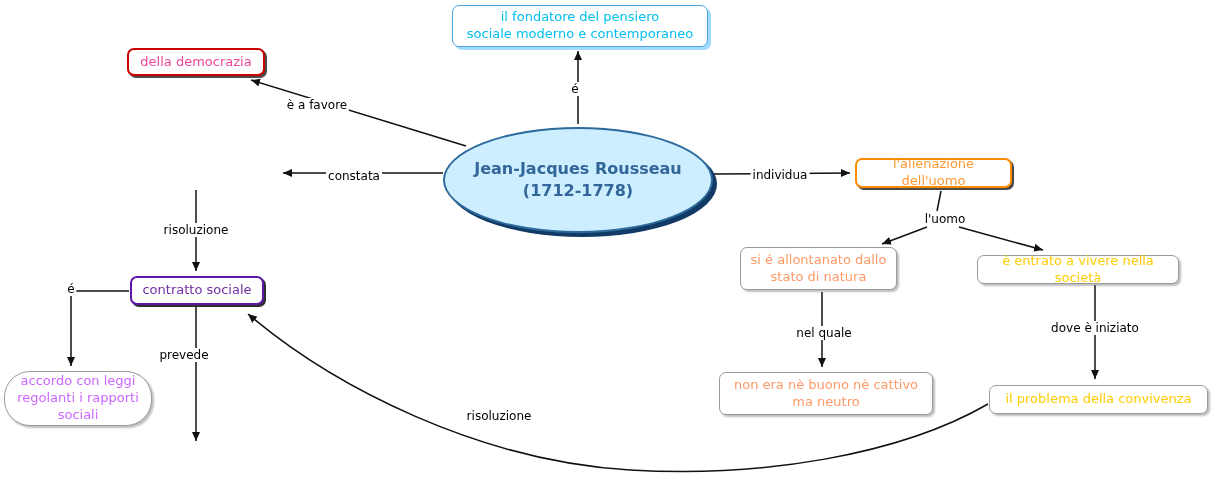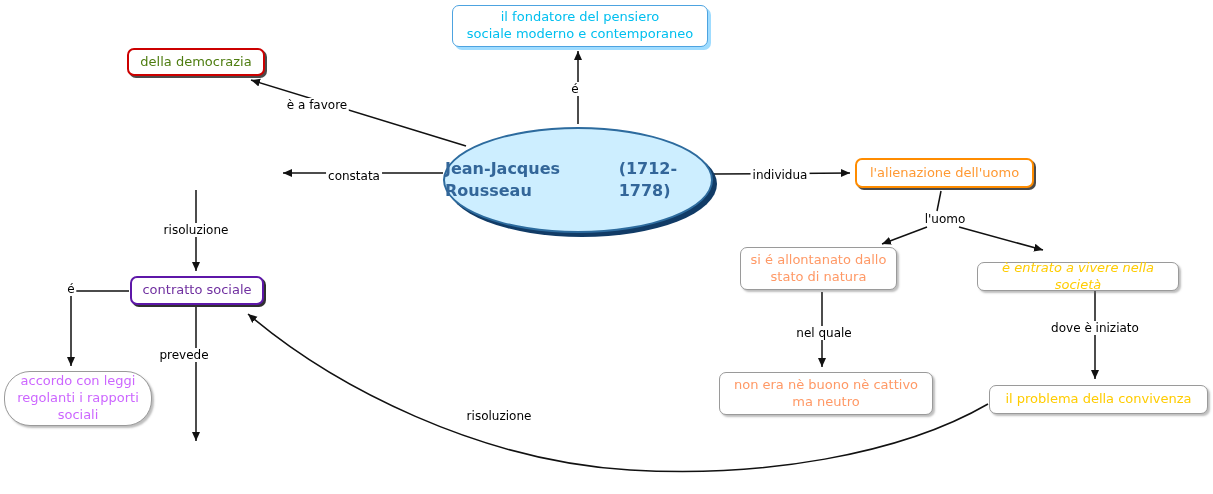--- a/index.html
+++ b/index.html
@@ -7,35 +7,35 @@
   .stage{position:relative;width:1213px;height:494px;background:#ffffff;overflow:hidden;}
   .wires{position:absolute;left:0;top:0;}
   .node{
     position:absolute;box-sizing:border-box;background:#ffffff;
     border:1px solid #9a9a9a;border-radius:7px;
     display:flex;align-items:center;justify-content:center;
     text-align:center;font-size:13px;line-height:1.3;white-space:pre-line;
     padding:4px 6px;box-shadow:2px 2px 2px rgba(110,110,110,.45);
   }
   .n-fondatore{border:1px solid #4da3e0;box-shadow:3px 3px 0 #9fdcff;color:#00bfef;}
-  .n-democrazia{border:2px solid #cc0000;box-shadow:2px 2px 0 #4a4a4a;color:#4d7c0f;text-align:center;}
+  .n-democrazia{border:2px solid #cc0000;box-shadow:2px 2px 0 #4a4a4a;color:#ec4899;text-align:center;}
   .n-infelicita{border:2px solid #2d6a2d;box-shadow:2px 2px 0 #4a4a4a;color:#2e9e2e;}
   .n-alienazione{border:2px solid #ff8c00;box-shadow:2px 2px 0 #4a4a4a;color:#ff9933;}
   .n-contratto{border:2px solid #5e17a8;box-shadow:2px 2px 0 #303030;color:#7030a0;}
   .n-accordo{color:#cc66ff;border-radius:26px;}
   .n-sottomisione{color:#ff66ff;}
   .n-allontanato{color:#ff9966;}
   .n-entrato{color:#ffcc00;}
   .n-nonera{color:#ff9966;}
   .n-problema{color:#ffcc00;}
   .ellipse{
     position:absolute;left:443px;top:127px;width:270px;height:106px;
     box-sizing:border-box;border-radius:50%;
     background:#cdeeff;border:2px solid #2d6b9e;box-shadow:4px 4px 0 #113b66;
-    display:flex;flex-direction:row;align-items:center;justify-content:center;
+    display:flex;flex-direction:column;align-items:center;justify-content:center;
     color:#336699;font-weight:bold;font-size:16px;line-height:1.35;
   }
   .lbl{
     position:absolute;transform:translate(-50%,-50%);
     font-size:12px;color:#000;background:#ffffff;padding:0 2px;white-space:nowrap;
   }
 </style>
 </head>
 <body>
 
@@ -65,28 +65,28 @@
   </svg>
 
   <div class="ellipse">
     <span>Jean-Jacques Rousseau</span>
     <span>(1712-1778)</span>
   </div>
 
   <div class="node n-fondatore" style="left:452px;top:5px;width:256px;height:42px;">il fondatore del pensiero
 sociale moderno e contemporaneo</div>
   <div class="node n-democrazia" style="left:127px;top:48px;width:138px;height:28px;">della democrazia</div>
-  <div class="node n-alienazione" style="left:855px;top:158px;width:179px;height:30px;">l'alienazione dell'uomo</div>
+  <div class="node n-alienazione" style="left:855px;top:158px;width:157px;height:30px;">l'alienazione dell'uomo</div>
   <div class="node n-contratto" style="left:130px;top:276px;width:134px;height:29px;">contratto sociale</div>
   <div class="node n-accordo" style="left:4px;top:371px;width:148px;height:55px;">accordo con leggi
 regolanti i rapporti
 sociali</div>
   <div class="node n-allontanato" style="left:740px;top:247px;width:157px;height:43px;">si é allontanato dallo
 stato di natura</div>
-  <div class="node n-entrato" style="left:977px;top:262px;width:202px;height:29px;font-style:italic;">è entrato a vivere nella società</div>
+  <div class="node n-entrato" style="left:977px;top:255px;width:202px;height:29px;">è entrato a vivere nella società</div>
   <div class="node n-nonera" style="left:719px;top:372px;width:214px;height:43px;">non era nè buono nè cattivo
 ma neutro</div>
   <div class="node n-problema" style="left:989px;top:385px;width:219px;height:29px;">il problema della convivenza</div>
 
   <div class="lbl" style="left:575px;top:89px;">é</div>
   <div class="lbl" style="left:317px;top:105px;">è a favore</div>
   <div class="lbl" style="left:354px;top:176px;">constata</div>
   <div class="lbl" style="left:780px;top:175px;">individua</div>
   <div class="lbl" style="left:196px;top:230px;">risoluzione</div>
   <div class="lbl" style="left:71px;top:289px;">é</div>

